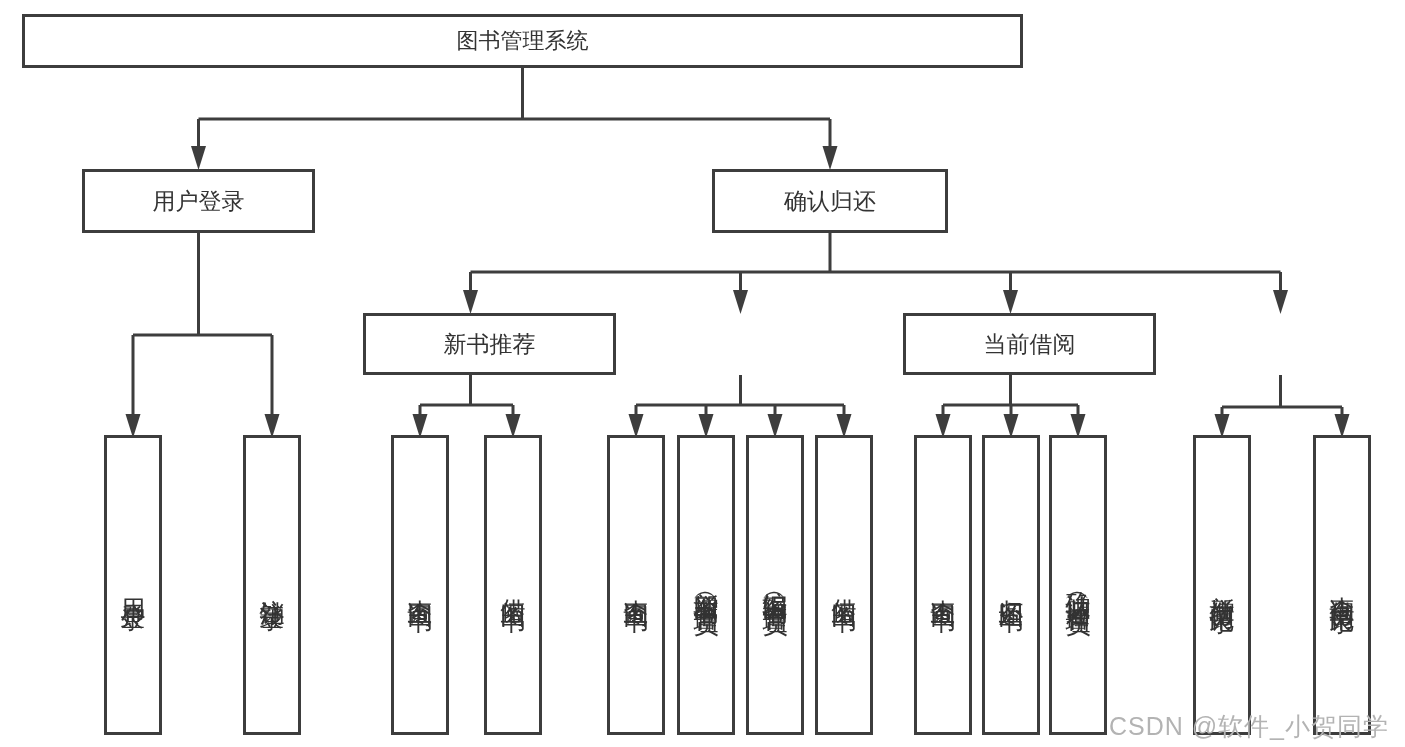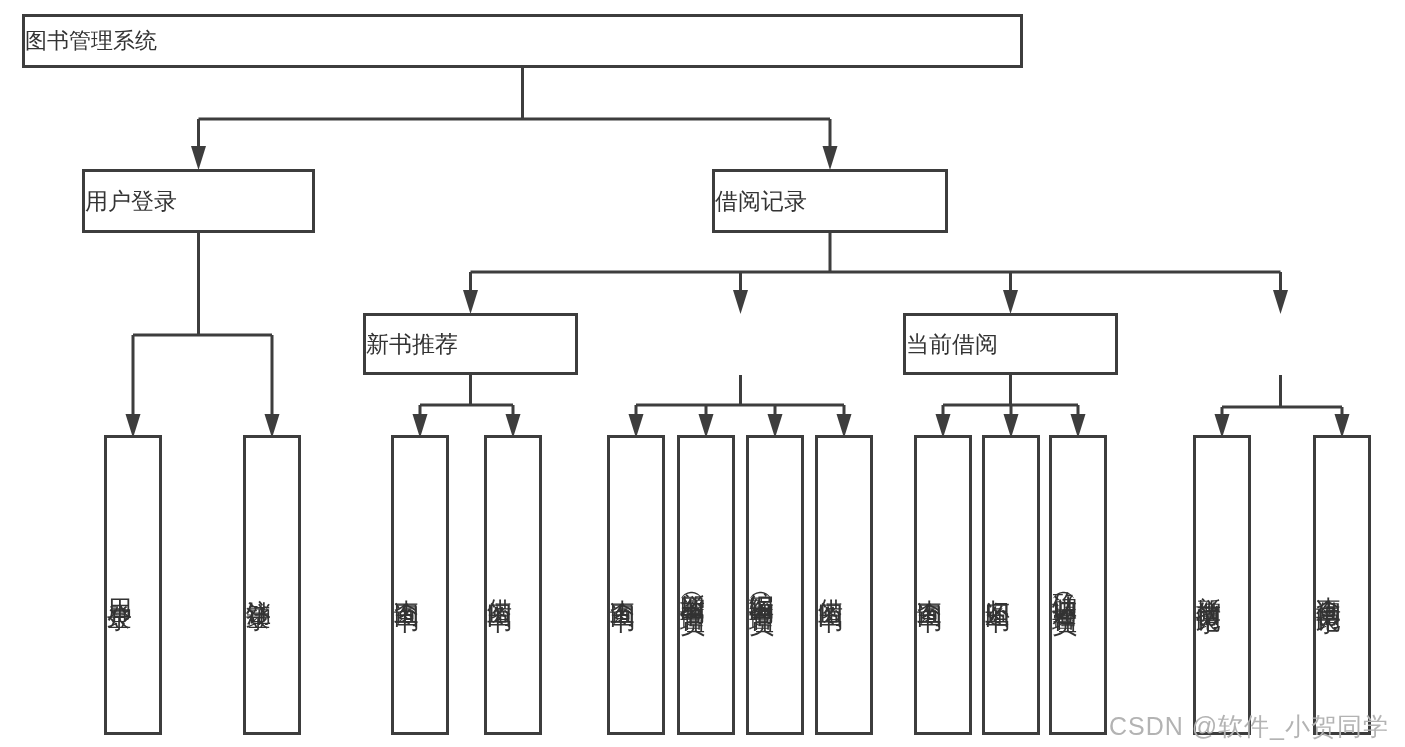--- a/index.html
+++ b/index.html
@@ -9,28 +9,28 @@
   .canvas{
     position:relative;width:1405px;height:747px;background:var(--background);
     font-family:"Liberation Sans","DejaVu Sans",sans-serif;color:var(--text);
     overflow:hidden;
   }
   .connectors{position:absolute;left:0;top:0;width:1405px;height:747px;}
   .connectors path{stroke:var(--line);stroke-width:3;fill:none;}
   .connectors polygon{fill:var(--line);stroke:none;}
   .node{
     position:absolute;box-sizing:border-box;border:3px solid var(--line);
-    background:var(--background);display:flex;align-items:center;
+    background:var(--background);display:flex;align-items:center;justify-content:center;
     text-align:center;
   }
   .root{left:22px;top:14px;width:1001px;height:54px;font-size:22px;}
   .lvl2{top:169px;height:64px;font-size:23px;}
   .l2a{left:82px;width:233px;}
   .l2b{left:712px;width:236px;}
-  .lvl3{top:313px;height:62px;width:215px;font-size:23px;}
+  .lvl3{top:313px;height:62px;width:253px;font-size:23px;}
   .l3a{left:363px;} .l3b{left:633px;} .l3c{left:903px;} .l3d{left:1173px;}
   .leaf{top:435px;width:58px;height:300px;font-size:25px;}
   .leaf span{
     writing-mode:vertical-lr;text-orientation:mixed;letter-spacing:3px;
     line-height:1;white-space:nowrap;
   }
   .watermark{
     position:absolute;right:16px;bottom:4px;font-size:25px;color:var(--watermark);
     letter-spacing:1px;
   }
@@ -91,21 +91,21 @@
   </svg>
 
   <div class="node root">
     <span>图书管理系统</span>
   </div>
 
   <div class="node lvl2 l2a">
     <span>用户登录</span>
   </div>
   <div class="node lvl2 l2b">
-    <span>借阅记录</span>
+    <span>确认归还</span>
   </div>
 
   <div class="node lvl3 l3a">
     <span>新书推荐</span>
   </div>
   <div class="node lvl3 l3c">
     <span>当前借阅</span>
   </div>
 
   <div class="node leaf" style="left:104px">

